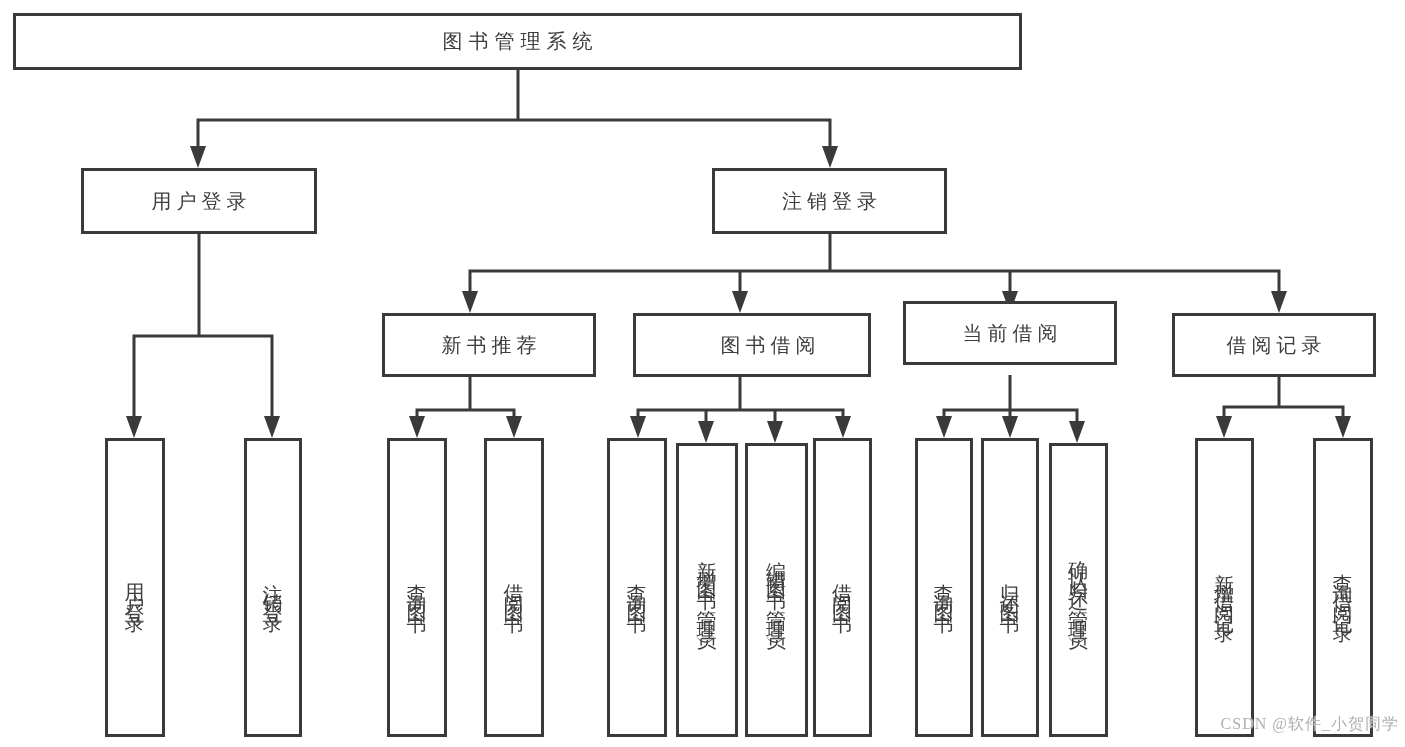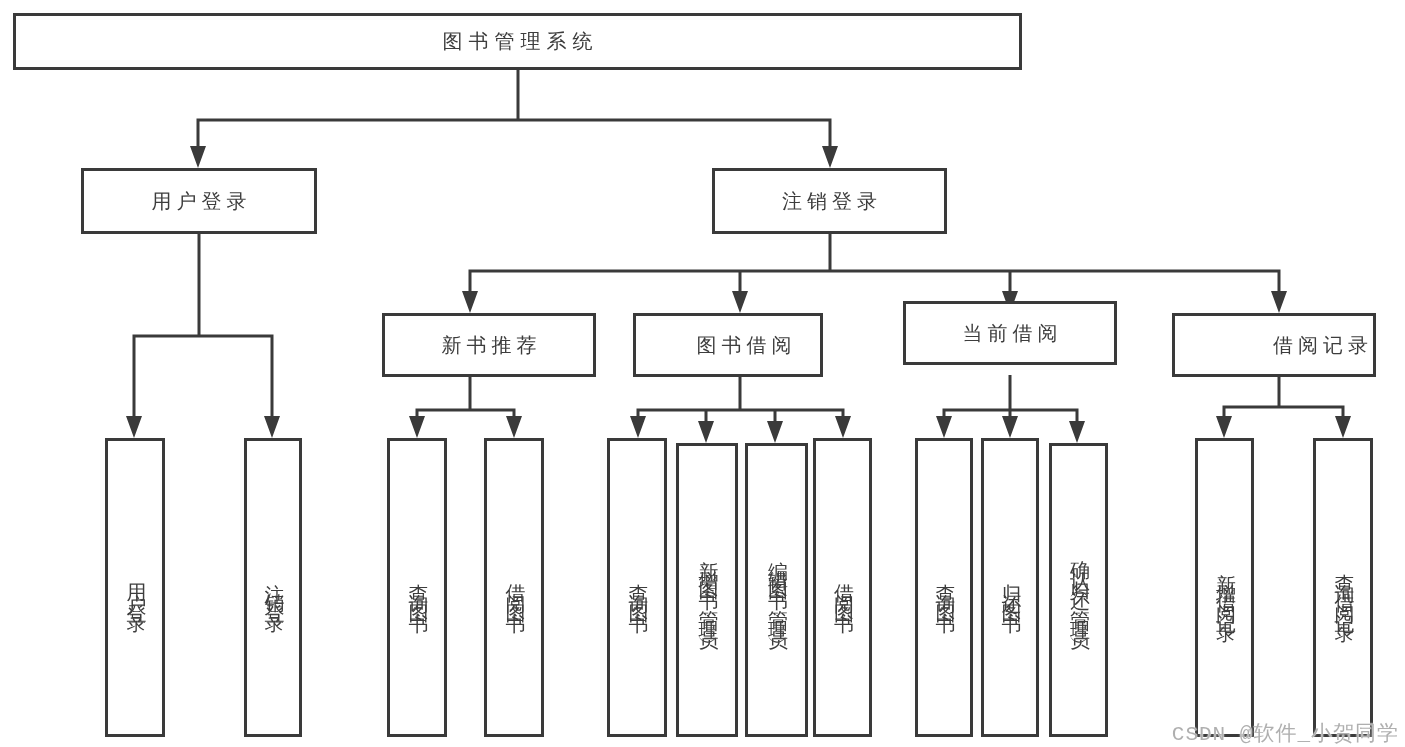--- a/index.html
+++ b/index.html
@@ -1,21 +1,21 @@
 <!DOCTYPE html>
 <html><head>
 <meta charset="utf-8">
 <style>
   html, body { margin: 0; padding: 0; background: #ffffff; }
   #stage {
     position: relative;
     width: 1405px;
     height: 747px;
     background: #ffffff;
-    font-family: Liberation Mono, monospace;
+    font-family: Liberation Serif, serif;
     overflow: hidden;
   }
   #connectors {
     position: absolute;
     left: 0; top: 0;
     width: 1405px; height: 747px;
   }
   .box {
     position: absolute;
     box-sizing: border-box;
@@ -36,22 +36,22 @@
   .v-label {
     writing-mode: vertical-rl;
     font-size: 20px;
     letter-spacing: 10px;
     line-height: 1.1;
     white-space: nowrap;
   }
   #watermark {
     position: absolute;
     right: 6px;
-    bottom: 0;
-    font-size: 21px;
+    bottom: 12px;
+    font-size: 16px;
     letter-spacing: 1px;
     color: rgba(168,168,168,0.92);
     text-shadow: 0 0 2px #ffffff, 0 0 1px #ffffff;
     z-index: 5;
     white-space: nowrap;
   }
 </style>
 </head>
 <body>
 
@@ -119,27 +119,27 @@
   <div class="box" style="left:81px; top:168px; width:236px; height:66px;">
     <span class="h-label">用户登录</span>
   </div>
   <div class="box" style="left:712px; top:168px; width:235px; height:66px;">
     <span class="h-label">注销登录</span>
   </div>
 
   <div class="box" style="left:382px; top:313px; width:214px; height:64px;">
     <span class="h-label">新书推荐</span>
   </div>
-  <div class="box" style="left:633px; top:313px; width:190px; height:64px;padding-left:32px;">
+  <div class="box" style="left:633px; top:313px; width:238px; height:64px;padding-left:32px;">
     <span class="h-label">图书借阅</span>
   </div>
   <div class="box" style="left:903px; top:301px; width:214px; height:64px;">
     <span class="h-label">当前借阅</span>
   </div>
-  <div class="box" style="left:1172px; top:313px; width:204px; height:64px;justify-content:flex-end;">
+  <div class="box" style="left:1172px; top:313px; width:204px; height:64px;">
     <span class="h-label">借阅记录</span>
   </div>
 
   <div class="box" style="left:105px; top:438px; width:60px; height:299px;">
     <span class="v-label">用户登录</span>
   </div>
   <div class="box" style="left:244px; top:438px; width:58px; height:299px;">
     <span class="v-label">注销登录</span>
   </div>
 

